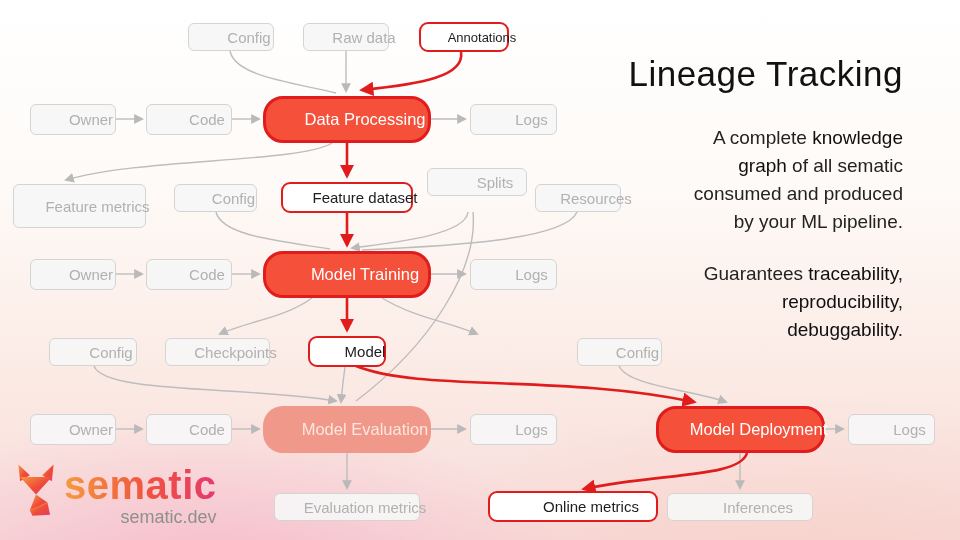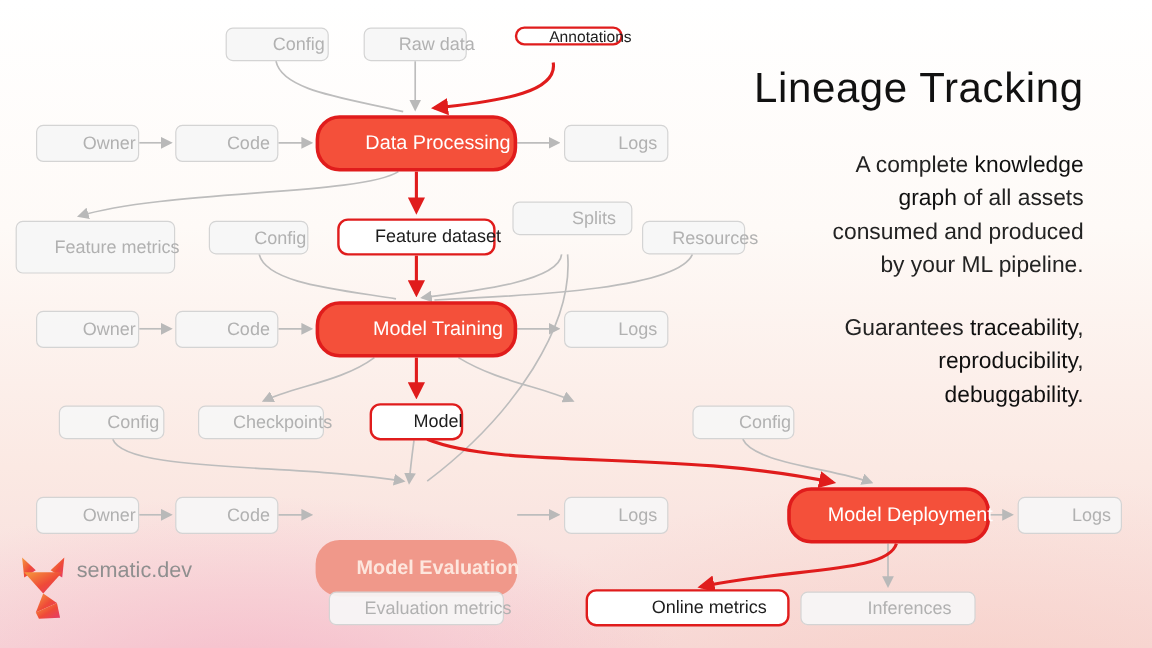--- a/index.html
+++ b/index.html
@@ -22,21 +22,21 @@
     background:rgba(246,246,246,0.92);
     border:1px solid #d4d4d4; border-radius:6px;
     color:#b1b1b1; font-size:15px;
   }
   .n-active{
     background:#f4503a; border:3px solid #e01c1c; border-radius:20px;
     color:#ffffff; font-size:16.5px; font-weight:500;
   }
   .n-faded{
     background:#f0988a; border:none; border-radius:20px;
-    color:rgba(255,243,235,0.85); font-size:16.5px; font-weight:700;margin-top:44px;
+    color:rgba(255,243,235,0.85); font-size:16.5px; font-weight:400;
   }
   .n-artifact{
     background:#ffffff; border:2.5px solid #e01c1c; border-radius:9px;
     color:#1d1d1d; font-size:15px; font-weight:500;
   }
   .n-artifact.small{font-size:13px;}
   .right-panel{
     position:absolute; right:57px; top:54px; width:320px; z-index:2;
     text-align:right; color:#232323;
   }
@@ -104,21 +104,21 @@
       <path d="M347,143 L347,176" marker-end="url(#ar)"></path>
       <path d="M347,213 L347,245" marker-end="url(#ar)"></path>
       <path d="M347,298 L347,330" marker-end="url(#ar)"></path>
       <path d="M356,366 C420,392 560,374 694,402" marker-end="url(#ar)"></path>
       <path d="M747,453 C740,478 658,473 584,489" marker-end="url(#ar)"></path>
     </g>
   </svg>
 
   <div class="node n-gray" style="left:188px;top:23px;width:86px;height:28px">Config</div>
   <div class="node n-gray" style="left:303px;top:23px;width:86px;height:28px">Raw data</div>
-  <div class="node n-artifact small" style="left:429px;top:22px;width:90px;height:16px">Annotations</div>
+  <div class="node n-artifact small" style="left:419px;top:22px;width:90px;height:30px">Annotations</div>
 
   <div class="node n-gray" style="left:30px;top:104px;width:86px;height:31px">Owner</div>
   <div class="node n-gray" style="left:146px;top:104px;width:86px;height:31px">Code</div>
   <div class="node n-active" style="left:263px;top:96px;width:168px;height:47px">Data Processing</div>
   <div class="node n-gray" style="left:470px;top:104px;width:87px;height:31px">Logs</div>
 
   <div class="node n-gray" style="left:13px;top:184px;width:133px;height:44px">Feature metrics</div>
   <div class="node n-gray" style="left:174px;top:184px;width:83px;height:28px">Config</div>
   <div class="node n-artifact" style="left:281px;top:182px;width:132px;height:31px">Feature dataset</div>
   <div class="node n-gray" style="left:427px;top:168px;width:100px;height:28px">Splits</div>
@@ -142,21 +142,21 @@
   <div class="node n-gray" style="left:848px;top:414px;width:87px;height:31px">Logs</div>
 
   <div class="node n-gray" style="left:274px;top:493px;width:146px;height:28px">Evaluation metrics</div>
   <div class="node n-artifact" style="left:488px;top:491px;width:170px;height:31px">Online metrics</div>
   <div class="node n-gray" style="left:667px;top:493px;width:146px;height:28px">Inferences</div>
 
   <div class="right-panel">
     <h1 class="panel-title">Lineage Tracking</h1>
     <p class="panel-para">
       <span>A complete </span><b>knowledge</b><br>
-      <b>graph</b><span> of all assets</span><br>
+      <b>graph</b><span> of all sematic</span><br>
       <span>consumed and produced</span><br>
       <span>by your ML pipeline.</span>
     </p>
     <p class="panel-para">
       <span>Guarantees </span><b>traceability</b><span>,</span><br>
       <b>reproducibility</b><span>,</span><br>
       <b>debuggability</b><span>.</span>
     </p>
   </div>
 
@@ -169,17 +169,18 @@
           <stop offset="1" stop-color="#e43a6d"></stop>
         </linearGradient>
       </defs>
       <path fill="url(#foxg)" d="M5,0 L18,12 L7,19 Z"></path>
       <path fill="url(#foxg)" d="M45,0 L32,12 L43,19 Z"></path>
       <path fill="url(#foxg)" d="M7,14 L43,14 L25,34 Z"></path>
       <path fill="url(#foxg)" d="M25,34 L38,43 L18,52 Z"></path>
       <path fill="url(#foxg)" d="M18,52 L38,43 L41,57 L21,58 Z"></path>
     </svg>
     <div class="logo-text">
+      <div class="brand">sematic</div>
       <div class="domain">sematic.dev</div>
     </div>
   </div>
 
 </div>
 
 </body></html>

